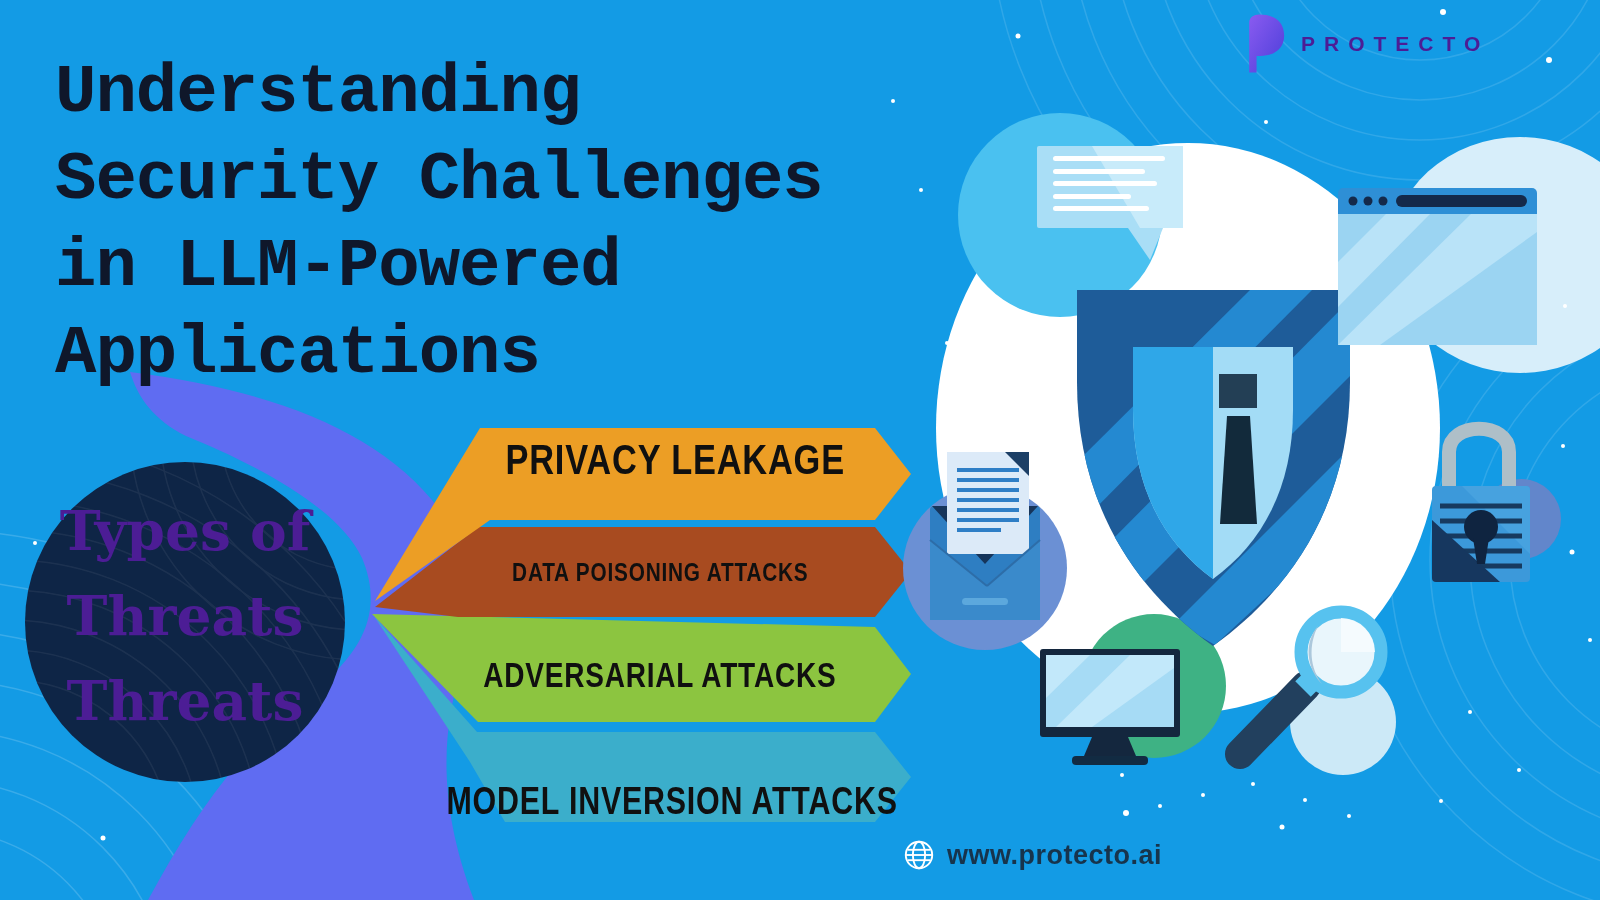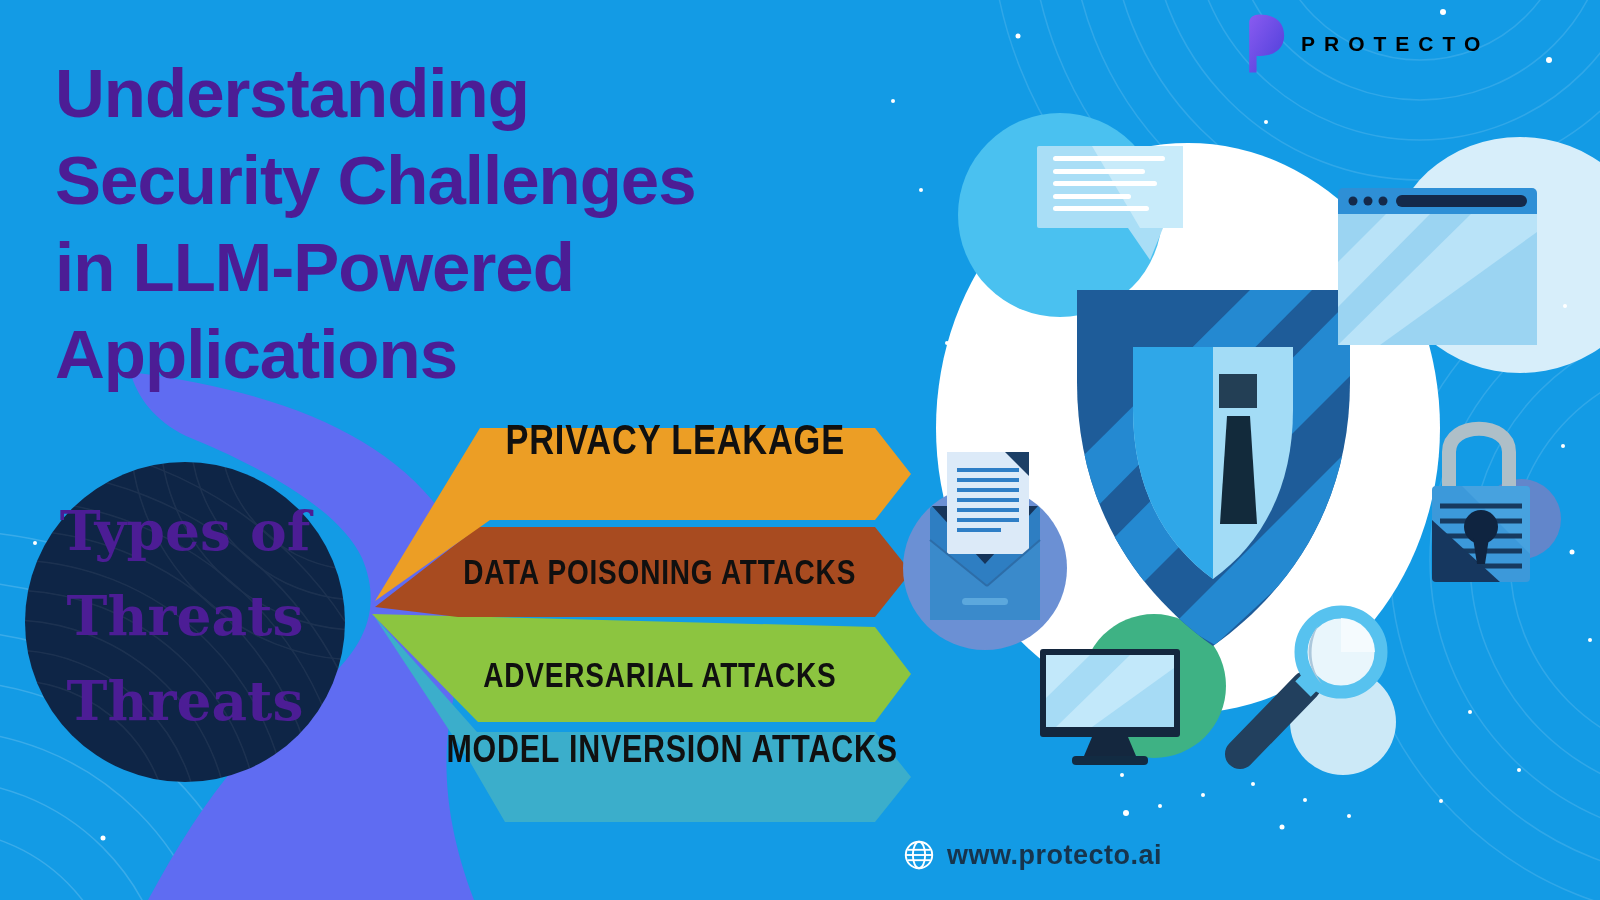--- a/index.html
+++ b/index.html
@@ -2,39 +2,39 @@
 <html><head>
 <meta charset="utf-8">
 <style>
   html,body{margin:0;padding:0;background:#0d7fc0;}
   .stage{
     position:relative;width:1600px;height:900px;overflow:hidden;
     background:#139BE5;font-family:"Liberation Sans", sans-serif;
   }
   svg.scene{position:absolute;left:0;top:0;width:1600px;height:900px;display:block;}
   .title{
-    position:absolute;left:55px;top:50px;color:#4c1d95;font-weight:bold;
-    font-size:69px;line-height:87px;letter-spacing:-1px;
+    position:absolute;left:55px;top:50px;color:#0f172a;font-weight:bold;
+    font-size:69px;line-height:87px;letter-spacing:-1px;font-family:Liberation Mono, monospace;
   }
   .hub-label{
     position:absolute;left:15px;top:488px;width:340px;text-align:center;color:#4c1d95;
     font-family:"DejaVu Serif","Liberation Serif",serif;font-weight:bold;
     font-size:55px;line-height:85px;
   }
   .banner-label{
     position:absolute;display:flex;align-items:center;justify-content:center;
     color:#101010;font-weight:bold;
   }
   .banner-label > span{display:inline-block;transform:scaleX(0.8);white-space:nowrap;letter-spacing:1px;}
-  .b1{left:455px;top:404px;width:440px;height:71px;font-size:43px;}
-  .b2{left:445px;top:527px;width:430px;height:90px;font-size:35px;justify-content:center;}
+  .b1{left:455px;top:424px;width:440px;height:71px;font-size:43px;}
+  .b2{left:445px;top:527px;width:430px;height:90px;font-size:26px;justify-content:center;}
   .b3{left:440px;top:627px;width:440px;height:95px;font-size:35px;}
-  .b4{left:450px;top:692px;width:445px;height:115px;font-size:38px;}
+  .b4{left:450px;top:744px;width:445px;height:115px;font-size:38px;}
   .logo{position:absolute;left:1240px;top:12px;display:flex;align-items:center;gap:15px;}
-  .logo-text{font-size:21px;font-weight:bold;letter-spacing:9px;color:#000000;}
+  .logo-text{font-size:21px;font-weight:bold;letter-spacing:9px;color:#4c1d95;}
   .footer{position:absolute;left:902px;top:838px;display:flex;align-items:center;gap:11px;}
   .footer-text{font-size:27px;font-weight:bold;color:#17344C;letter-spacing:0.5px;text-align:right;}
 </style>
 </head>
 <body>
 
 <div class="stage">
 
   <svg class="scene" viewBox="0 0 1600 900">
     <defs>

